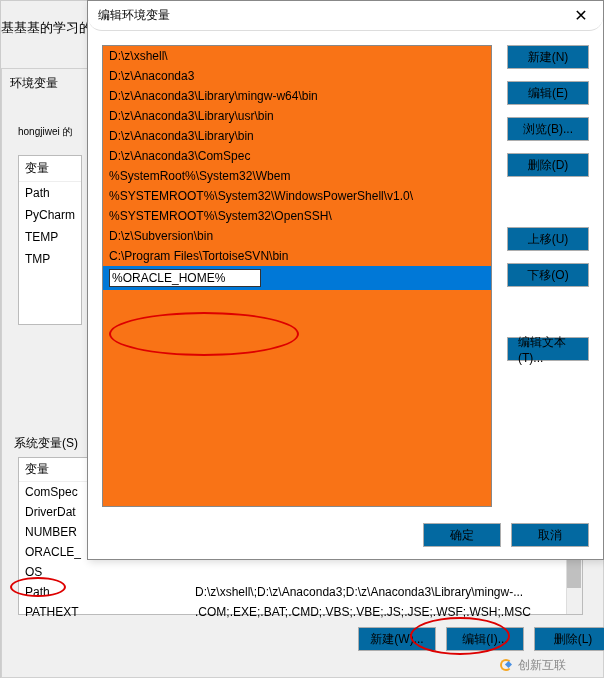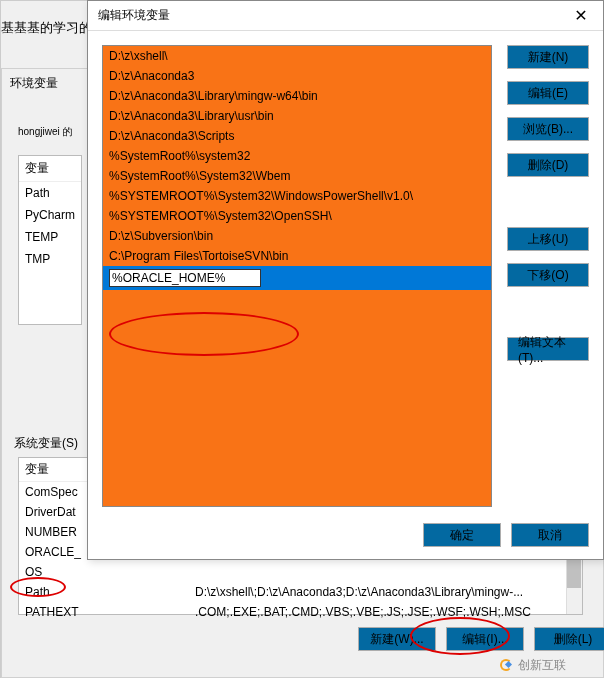--- a/index.html
+++ b/index.html
@@ -24,21 +24,21 @@
     .sys-list .thumb { position: absolute; right: 1px; top: 40px; width: 14px; height: 90px; background: #c0c0c0; }
     
     .ellipse { position: absolute; border: 2px solid #d00; border-radius: 50%; pointer-events: none; }
     .e-path { left: 8px; top: 508px; width: 56px; height: 20px; }
     .e-edit { left: 408px; top: 548px; width: 100px; height: 38px; }
     
     .bottom-btns { position: absolute; left: 340px; top: 558px; display: flex; gap: 10px; padding-left: 16px; }
     .btn { min-width: 78px; height: 24px; background: #0369a1; border: 1px solid #adadad; display: inline-flex; align-items: center; justify-content: center; cursor: pointer; padding: 0 10px; }
     
     .edit-window { position: absolute; left: 87px; top: 0; width: 517px; height: 560px; background: #fff; border: 1px solid #888; box-shadow: 2px 2px 8px rgba(0,0,0,0.15); }
-    .edit-titlebar { height: 30px; display: flex; align-items: center; justify-content: space-between; padding-left: 10px; border-bottom: 1px solid #ddd; }
+    .edit-titlebar { height: 30px; display: flex; align-items: center; justify-content: space-between; padding-left: 10px; border-bottom: 1px solid #ddd; border-radius: 14px; }
     .edit-titlebar .close { width: 44px; height: 30px; display: flex; align-items: center; justify-content: center; font-size: 16px; cursor: pointer; }
     .edit-body { position: relative; padding: 18px 14px 14px 14px; height: 530px; }
     .path-list { position: absolute; left: 14px; top: 14px; width: 390px; height: 462px; border: 1px solid #888; background: #f97316; overflow: hidden; }
     .path-list .entry { padding: 3px 6px; white-space: nowrap; cursor: default; }
     .path-list .entry.selected { background: #0078d7; color: #fff; position: relative; }
     .path-list .entry.selected input { width: 152px; padding: 1px 2px; font-size: 12px; border: 1px solid #333; }
     .e-oracle { left: 6px; top: 266px; width: 190px; height: 44px; }
     
     .right-btns { position: absolute; right: 14px; top: 14px; width: 82px; display: flex; flex-direction: column; gap: 12px; }
     .right-btns .spacer { height: 26px; }
@@ -124,22 +124,22 @@
   <div class="edit-titlebar">
     <span>编辑环境变量</span>
     <div class="close">✕</div>
   </div>
   <div class="edit-body">
     <div class="path-list">
       <div class="entry">D:\z\xshell\</div>
       <div class="entry">D:\z\Anaconda3</div>
       <div class="entry">D:\z\Anaconda3\Library\mingw-w64\bin</div>
       <div class="entry">D:\z\Anaconda3\Library\usr\bin</div>
-      <div class="entry">D:\z\Anaconda3\Scripts</div>
-      <div class="entry">%SystemRoot%\system32</div>
+      <div class="entry">D:\z\Anaconda3\Library\bin</div>
+      <div class="entry">D:\z\Anaconda3\ComSpec</div>
       <div class="entry">%SystemRoot%\System32\Wbem</div>
       <div class="entry">%SYSTEMROOT%\System32\WindowsPowerShell\v1.0\</div>
       <div class="entry">%SYSTEMROOT%\System32\OpenSSH\</div>
       <div class="entry">D:\z\Subversion\bin</div>
       <div class="entry">C:\Program Files\TortoiseSVN\bin</div>
       <div class="entry selected">
         <input type="text" value="%ORACLE_HOME%" style="">
       </div>
       <div class="ellipse e-oracle"></div>
     </div>

